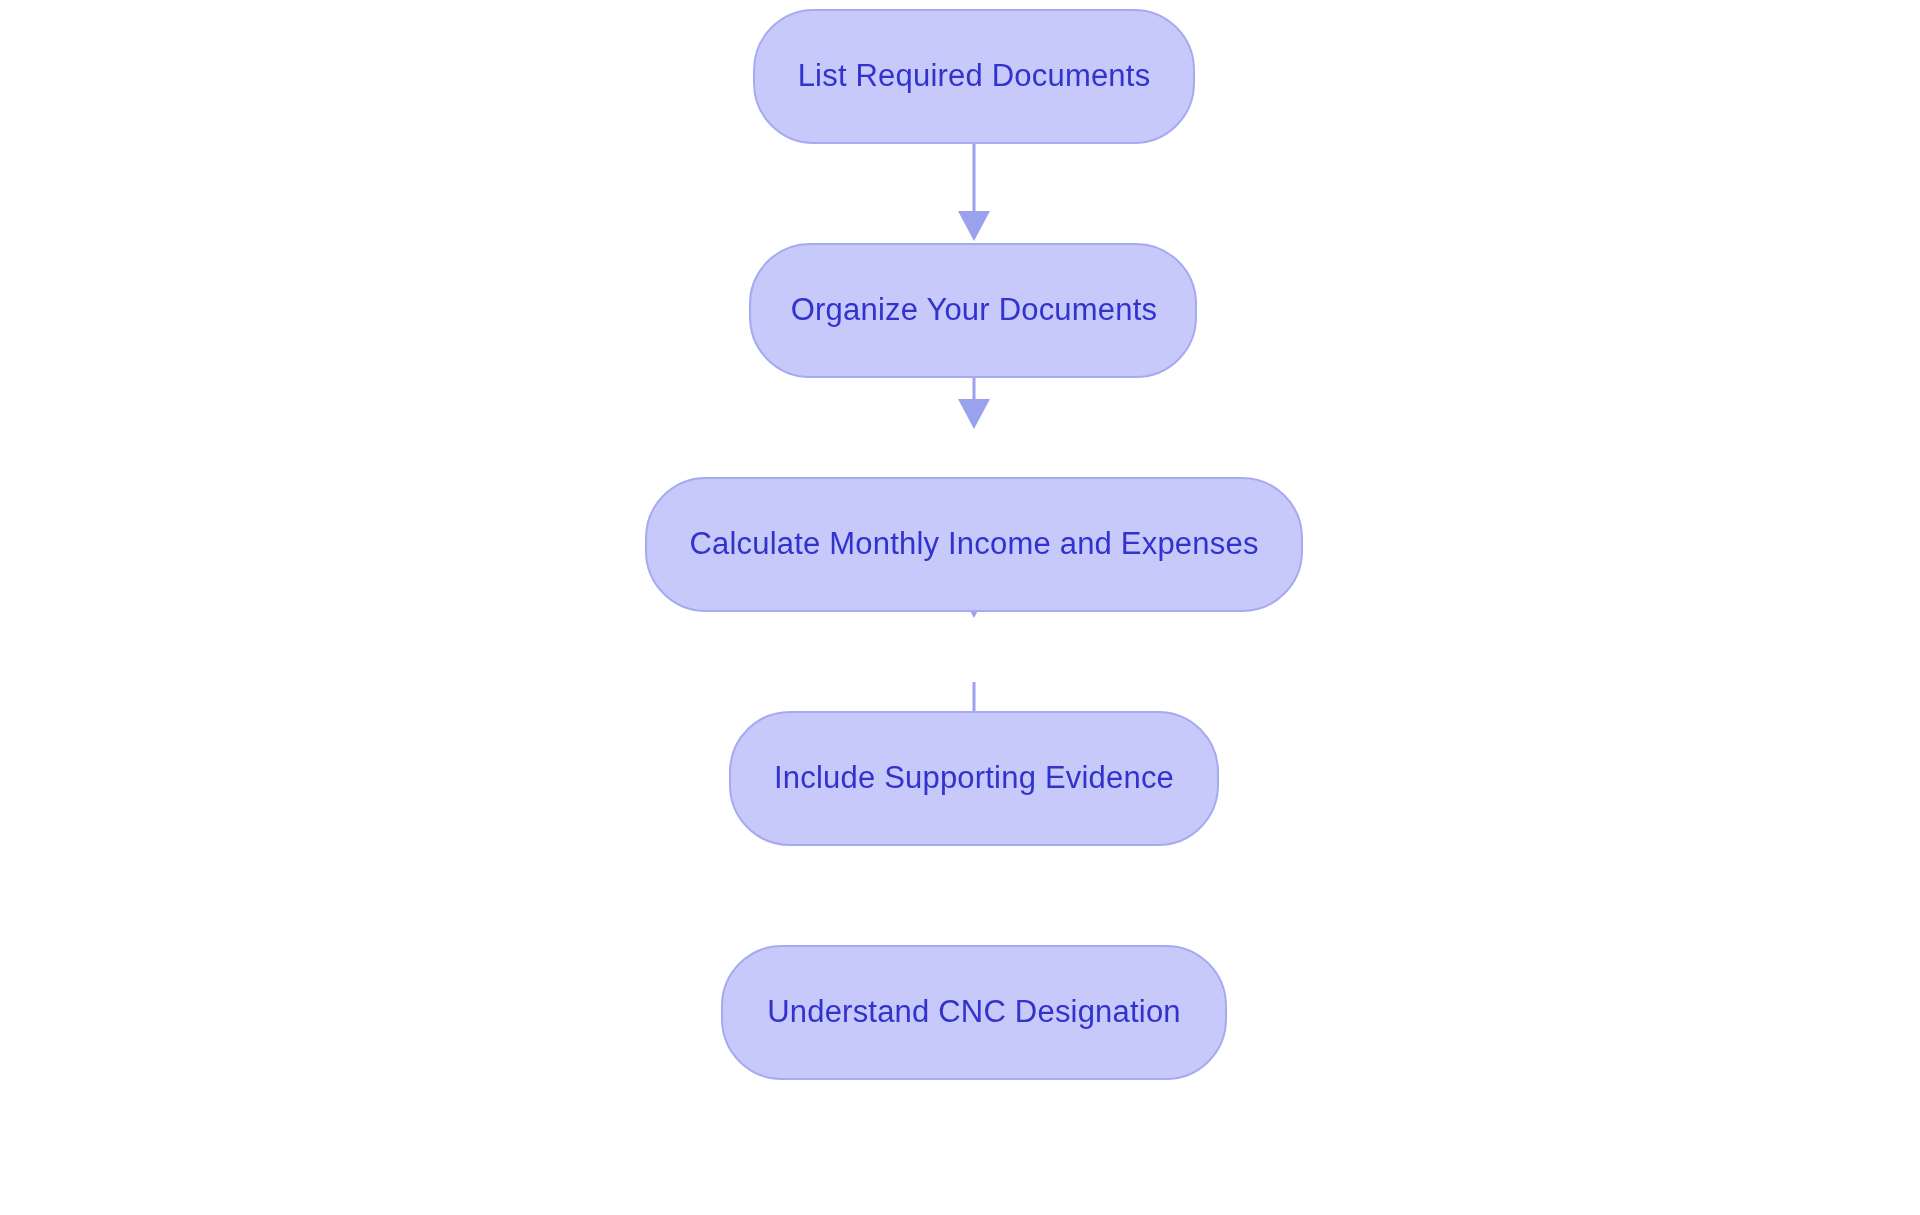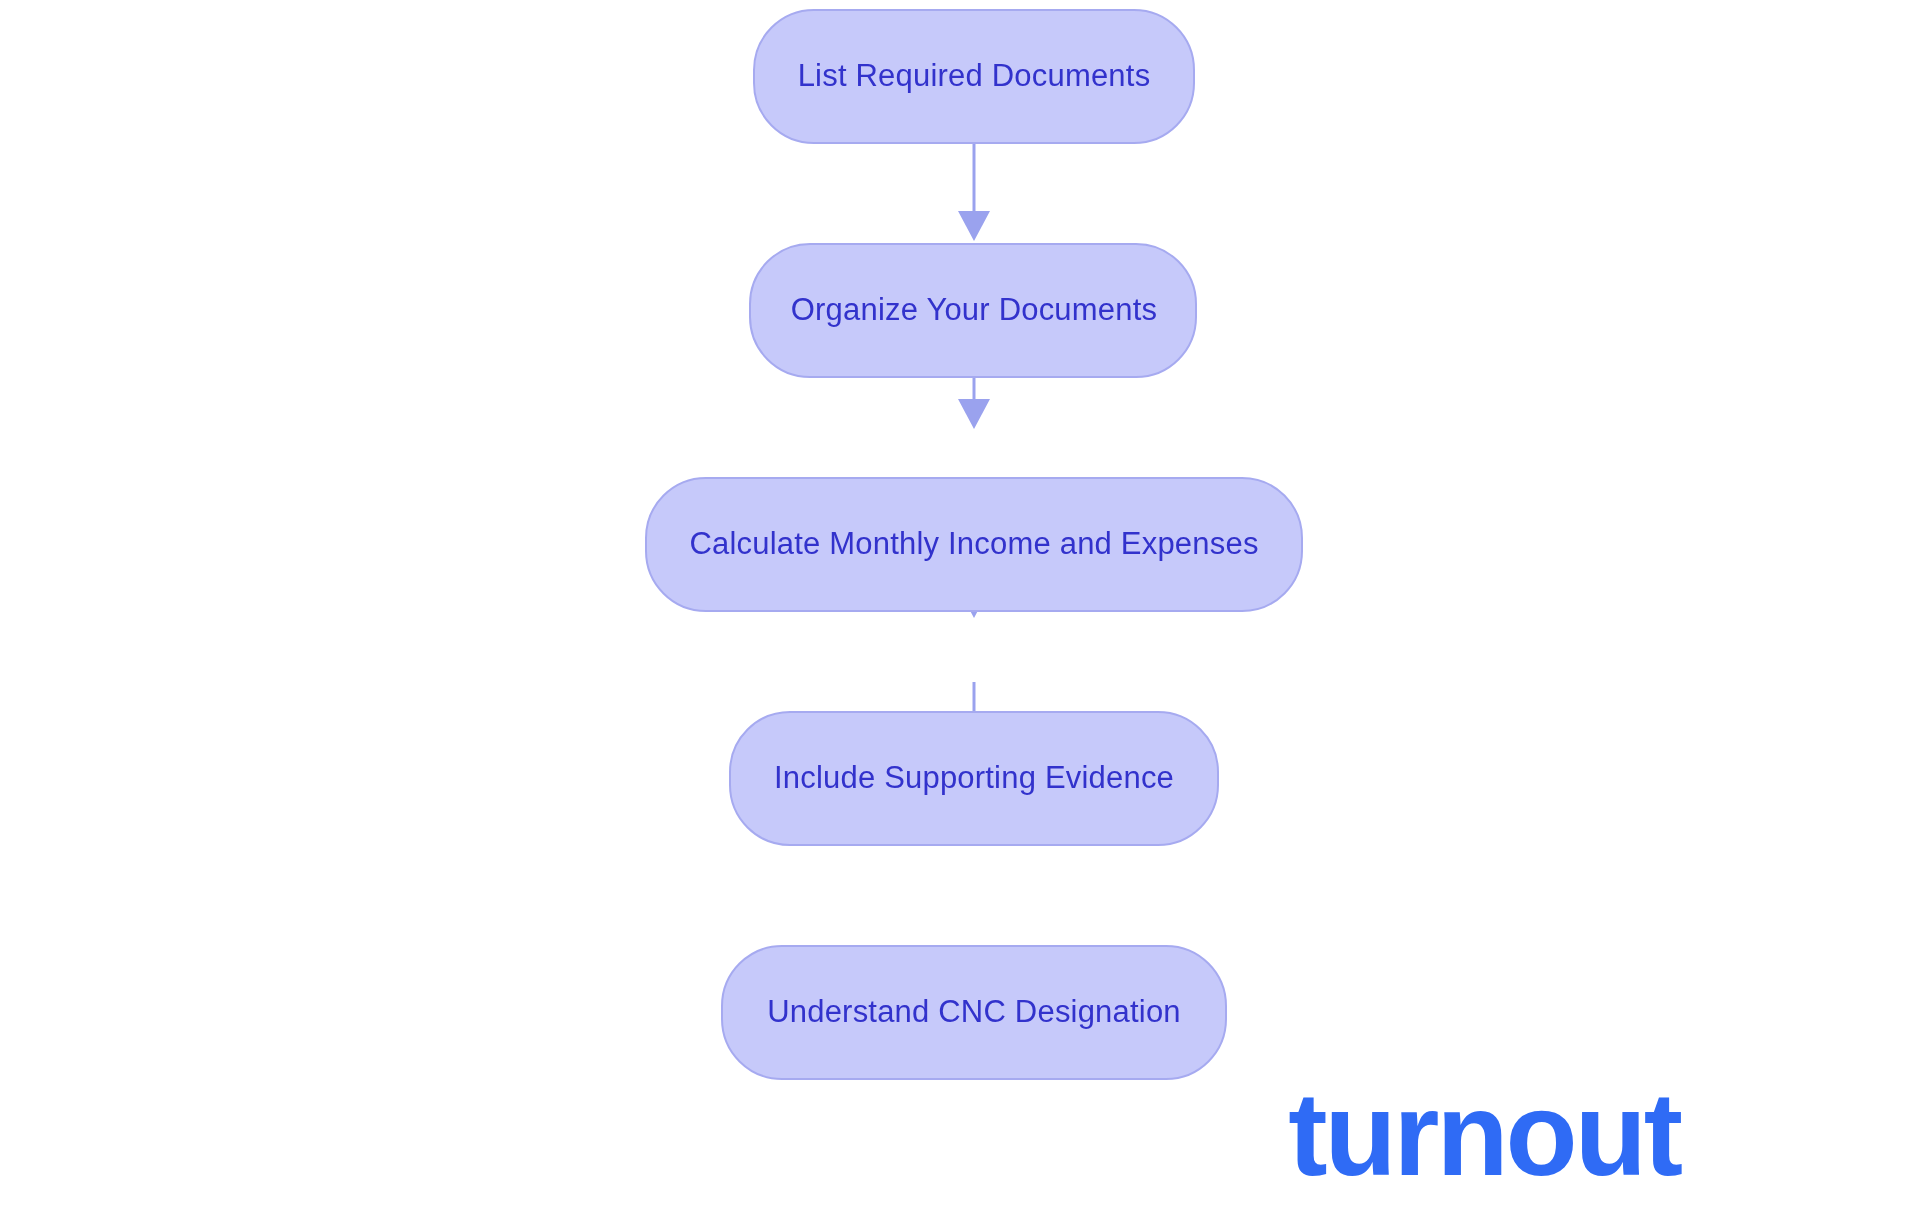--- a/index.html
+++ b/index.html
@@ -107,15 +107,14 @@
       <text class="node-label" x="974" y="780">Include Supporting Evidence</text>
     </g>
 
     <g>
       <rect class="node-shape" x="722" y="946" width="504" height="133" rx="60" ry="60"></rect>
       <text class="node-label" x="974" y="1014">Understand CNC Designation</text>
     </g>
 
   </svg>
 
-  <div class="brand-wordmark">turnout</div>
 
 </div>
 
 </body></html>

